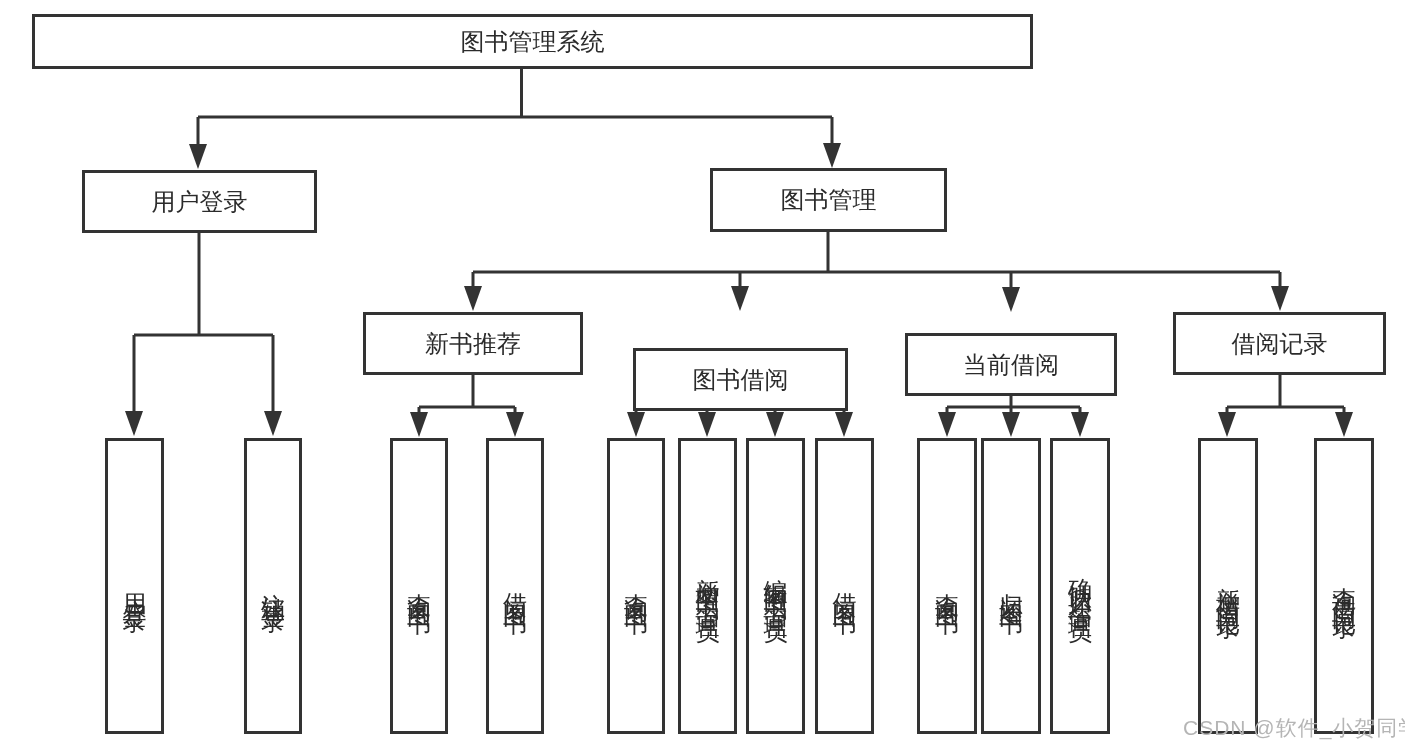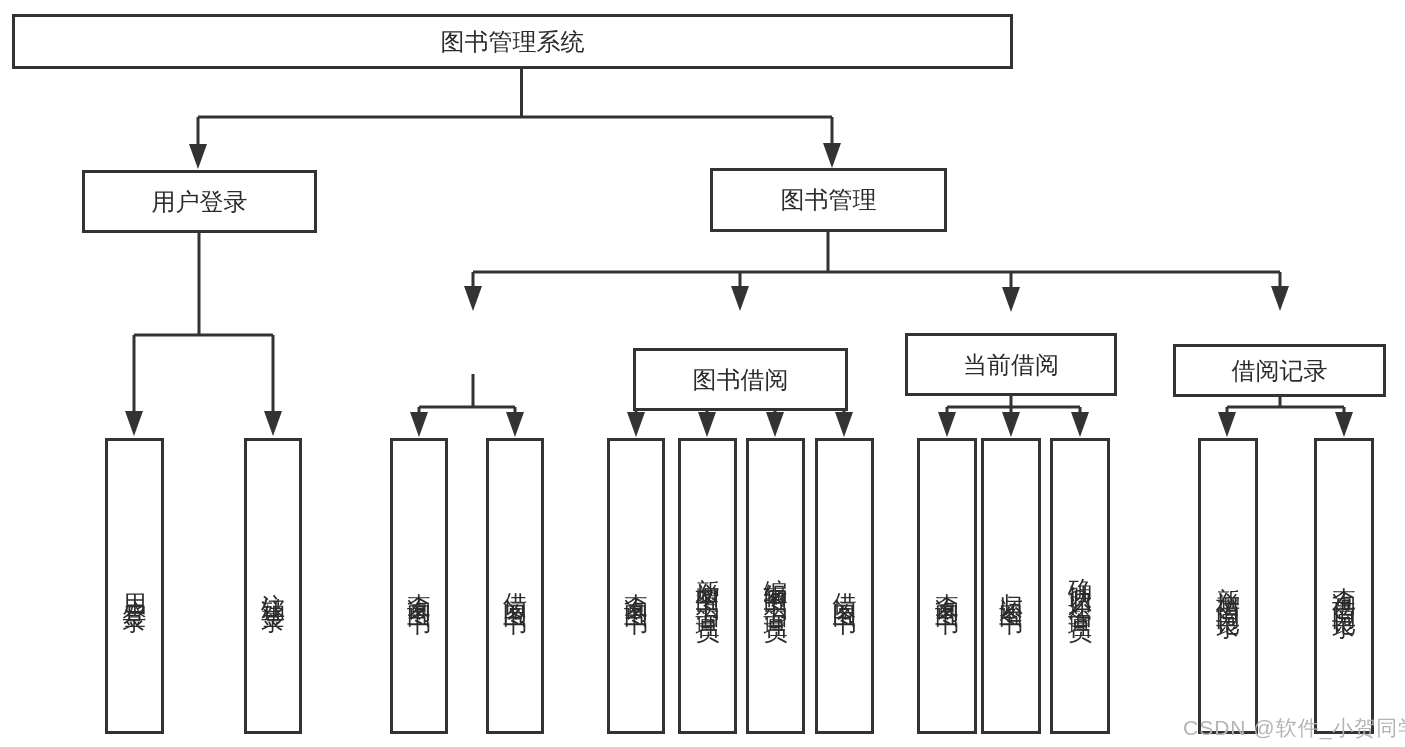--- a/index.html
+++ b/index.html
@@ -25,29 +25,29 @@
   .vnode{
     font-size:24px;
     white-space:normal;
   }
   .vnode .vtext{
     writing-mode:vertical-rl;
     letter-spacing:6px;
     line-height:1;
   }
   
-  #n-root{left:12px;top:14px;width:1001px;height:55px;}
+  #n-root{left:32px;top:14px;width:1001px;height:55px;}
   
   #n-user-login{left:82px;top:170px;width:235px;height:63px;}
   #n-book-mgmt{left:710px;top:168px;width:237px;height:64px;}
   
   #n-new-book{left:363px;top:312px;width:220px;height:63px;}
   #n-book-borrow{left:633px;top:312px;width:215px;height:63px;margin-top:36px;}
   #n-current-borrow{left:905px;top:313px;width:212px;height:63px;margin-top:20px;}
-  #n-borrow-records{left:1173px;top:312px;width:213px;height:53px;margin-top:32px;}
+  #n-borrow-records{left:1173px;top:312px;width:213px;height:63px;}
   
   .leaf{top:438px;height:296px;}
   #l-user-login{left:105px;width:59px;}
   #l-logout{left:244px;width:58px;}
   #l-nb-query{left:390px;width:58px;}
   #l-nb-borrow{left:486px;width:58px;}
   #l-bb-query{left:607px;width:58px;}
   #l-bb-add{left:678px;width:59px;}
   #l-bb-edit{left:746px;width:59px;}
   #l-bb-borrow{left:815px;width:59px;}
@@ -105,20 +105,21 @@
       <polygon points="1227,437 1218,412 1236,412"></polygon>
       <polygon points="1344,437 1335,412 1353,412"></polygon>
     </g>
   </svg>
 
   <div class="node" id="n-root">图书管理系统</div>
 
   <div class="node" id="n-user-login">用户登录</div>
   <div class="node" id="n-book-mgmt">图书管理</div>
 
+  <div class="node" id="n-new-book">新书推荐</div>
   <div class="node" id="n-book-borrow">图书借阅</div>
   <div class="node" id="n-current-borrow">当前借阅</div>
   <div class="node" id="n-borrow-records">借阅记录</div>
 
   <div class="node vnode leaf" id="l-user-login">
     <span class="vtext">用户登录</span>
   </div>
   <div class="node vnode leaf" id="l-logout">
     <span class="vtext">注销登录</span>
   </div>

